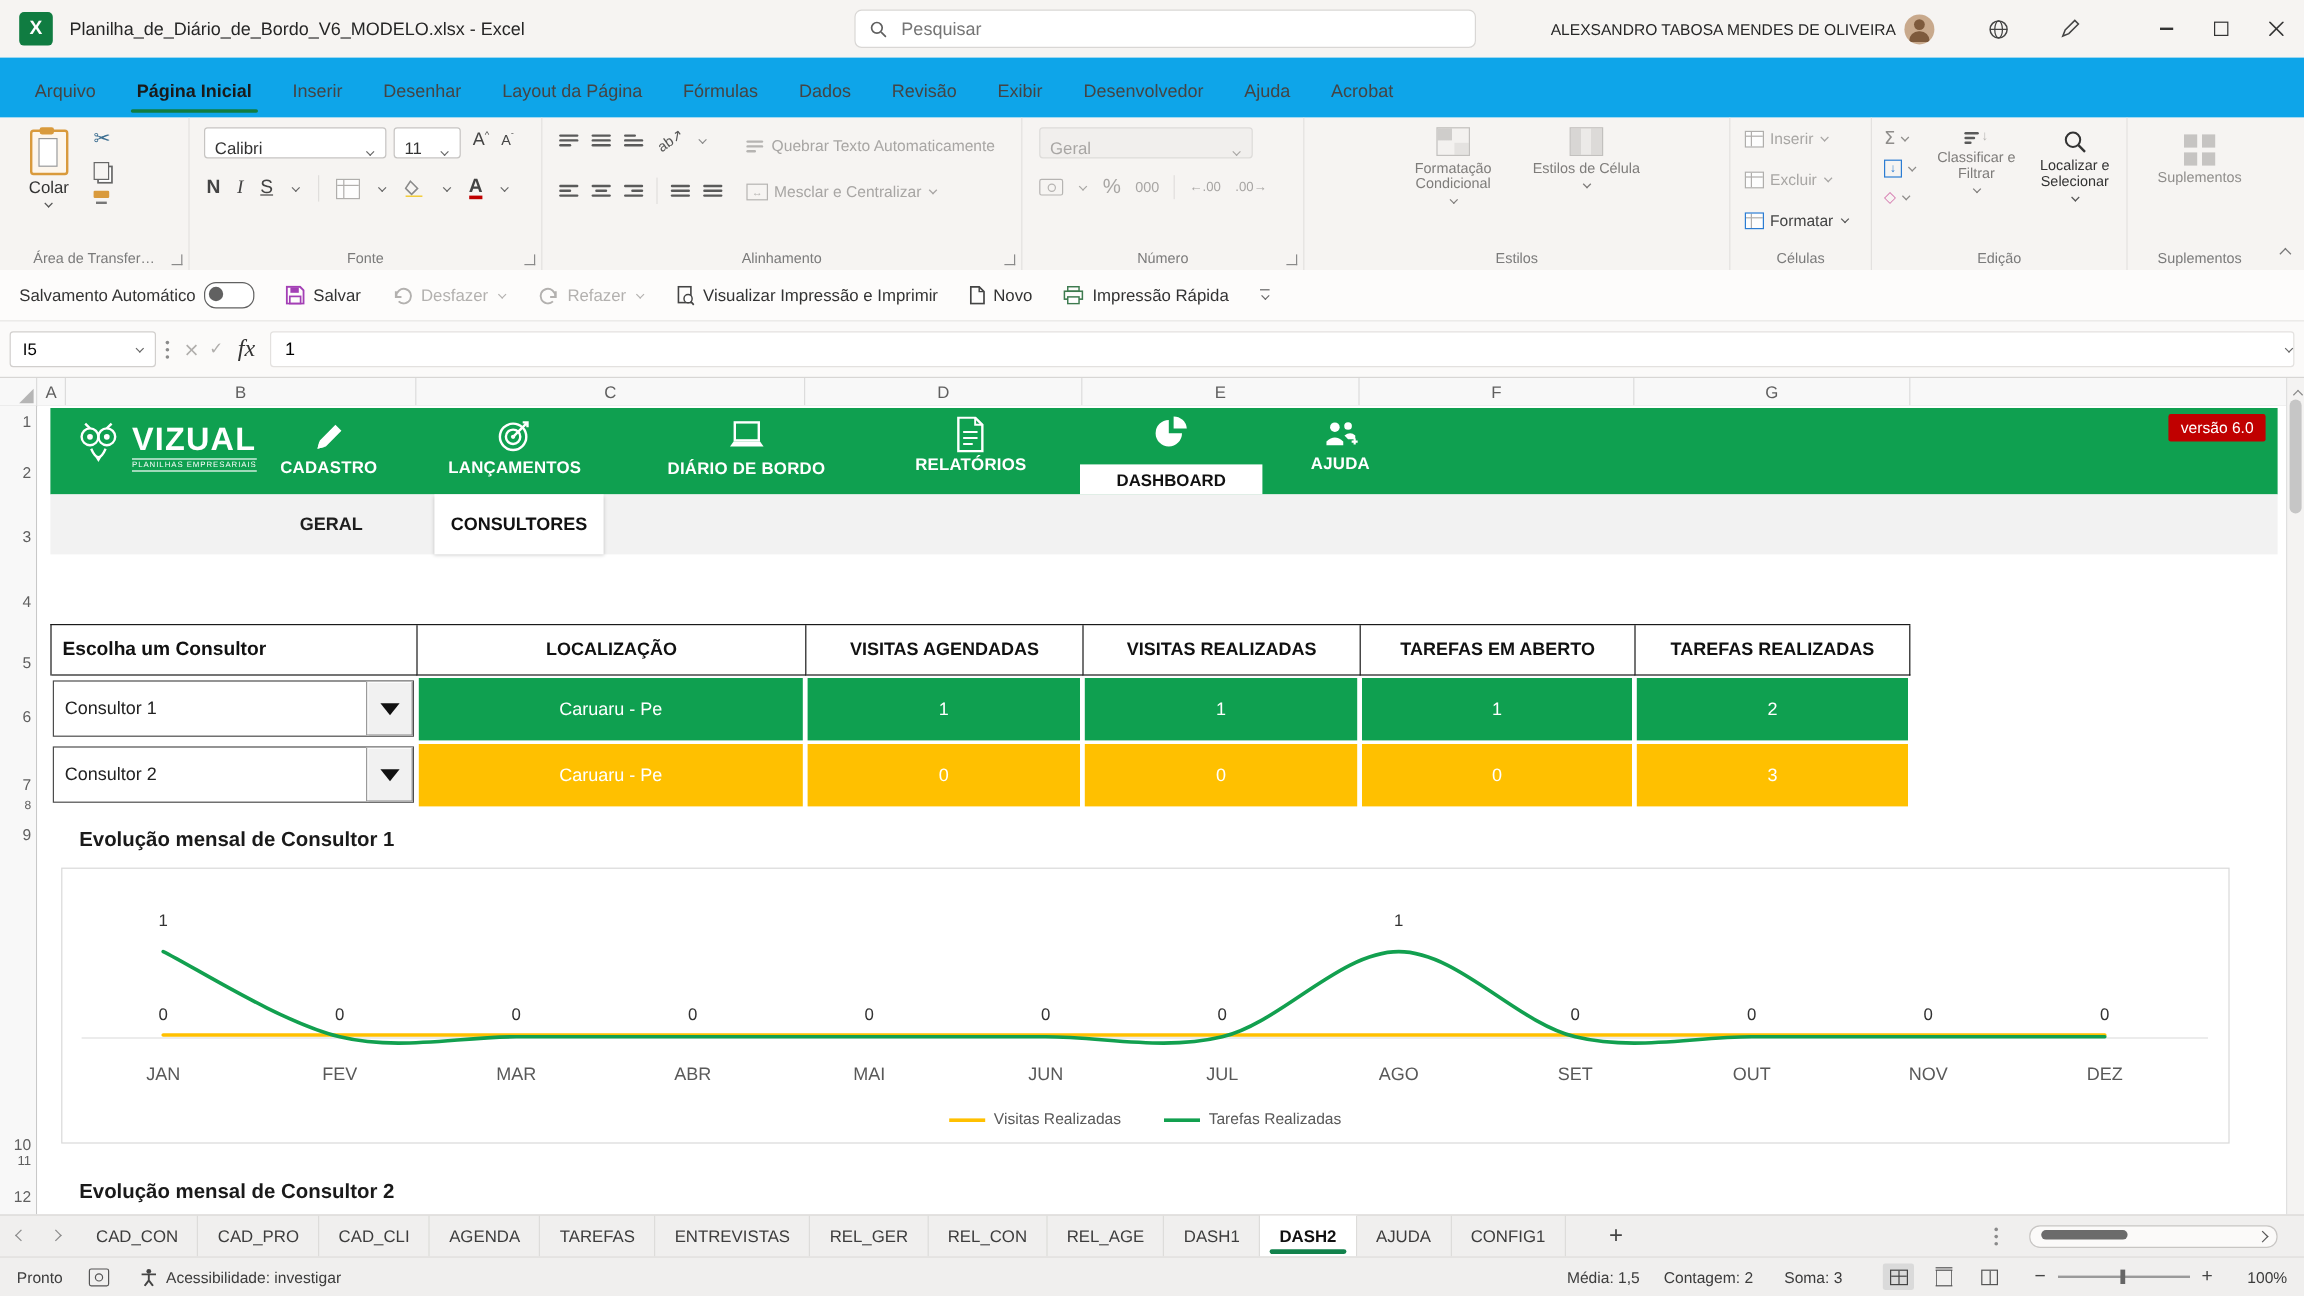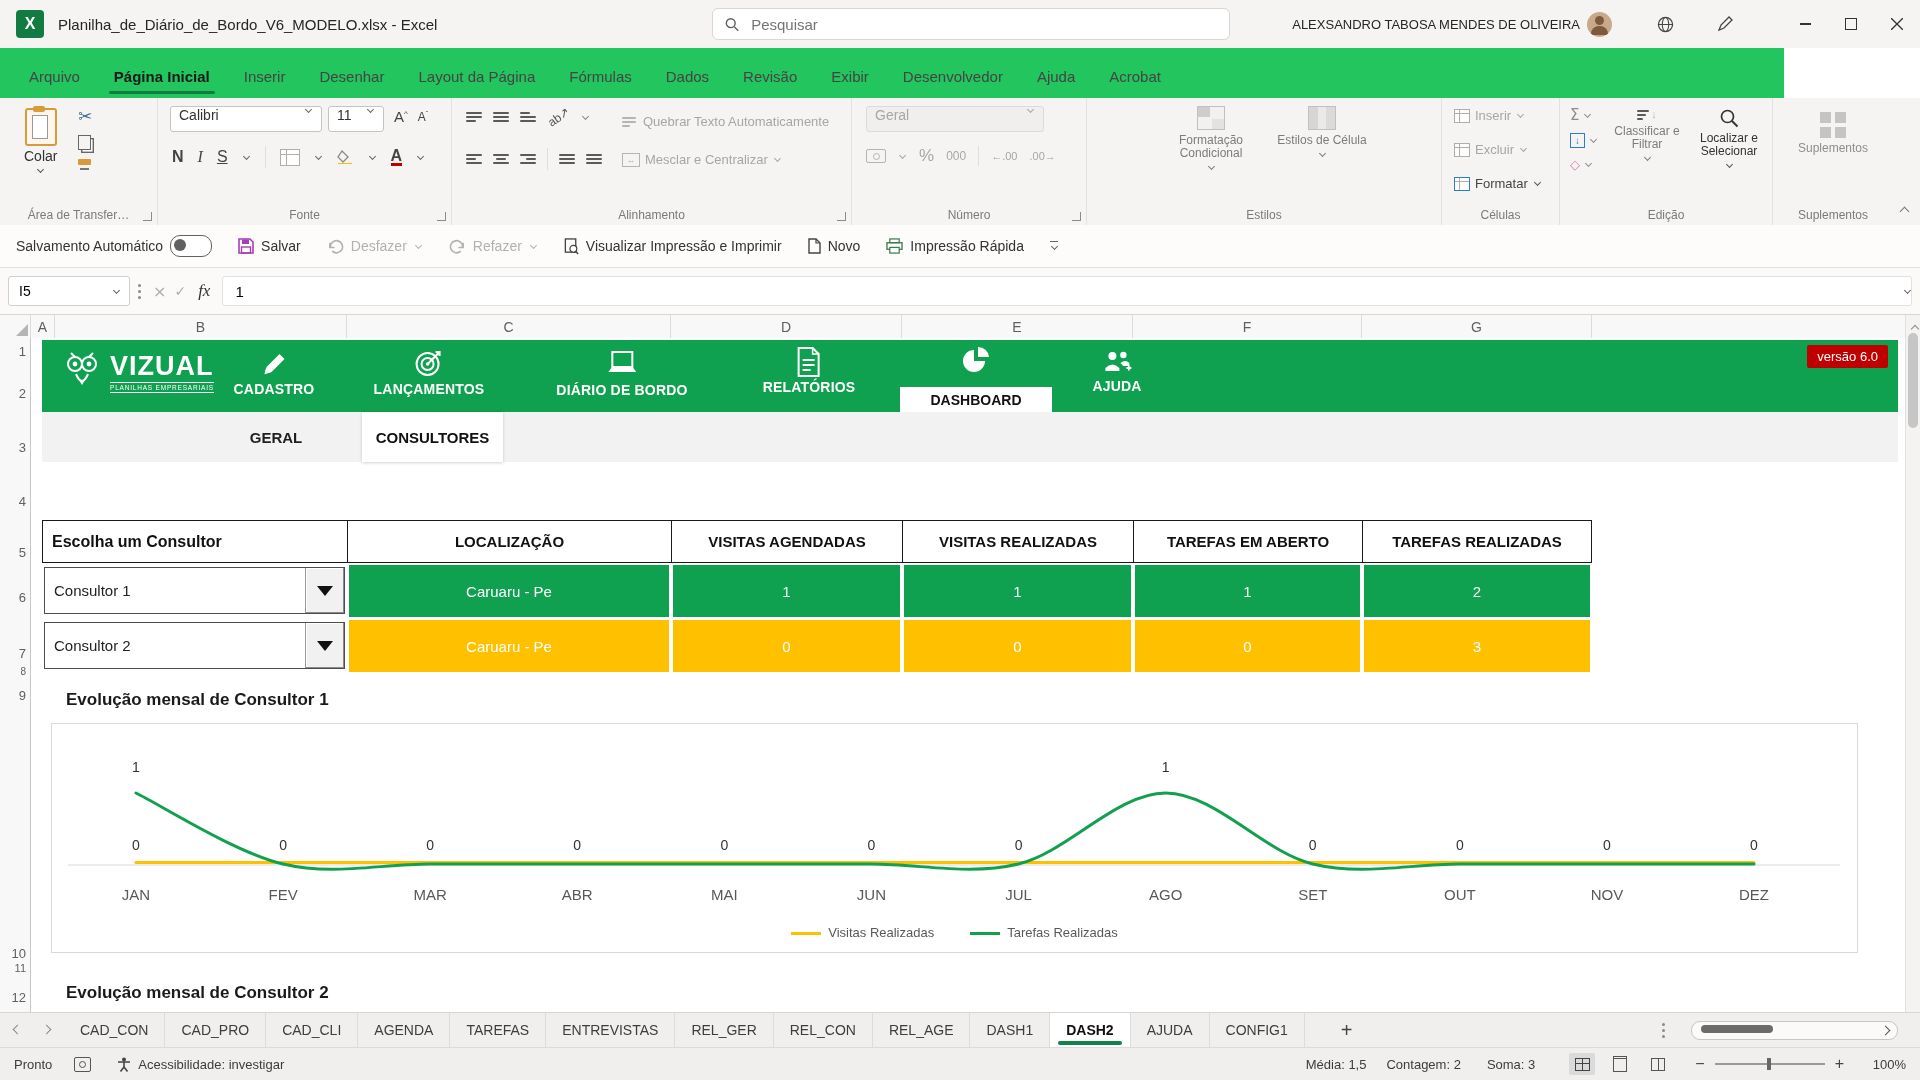--- a/index.html
+++ b/index.html
@@ -14,36 +14,36 @@
   .chev.left{transform:rotate(135deg);}
   .chev.right{transform:rotate(-45deg);}
   .chev.sm{width:4px;height:4px;}
   
   #titlebar{left:0;top:0;width:1920px;height:48px;background:#f6f4f2;}
   .xl-icon{width:28px;height:28px;background:#107c41;border-radius:4px;color:#fff;font-weight:bold;font-size:16px;display:flex;align-items:center;justify-content:center;}
   #searchbox{left:712px;top:8px;width:518px;height:32px;background:#fff;border:1px solid #d9d7d5;border-radius:6px;display:flex;align-items:center;padding:0 12px;gap:10px;box-sizing:border-box;}
   #searchbox input{border:none;outline:none;font-size:15px;color:#444;background:transparent;width:100%;font-family:"Liberation Sans",sans-serif;}
   .win-btn{width:46px;height:48px;display:flex;align-items:center;justify-content:center;color:#444;}
   
-  #ribbontabs{left:0;top:48px;width:1784px;height:50px;background:#22c55e;display:flex;align-items:flex-end;padding-left:12px;box-sizing:border-box;}
+  #ribbontabs{left:0;top:48px;width:1920px;height:50px;background:#0ea5e9;display:flex;align-items:flex-end;padding-left:12px;box-sizing:border-box;}
   .rtab{padding:0 17px;height:44px;display:flex;align-items:center;font-size:15px;color:#444;position:relative;}
   .rtab.sel{font-weight:bold;color:#1a1a1a;}
   .rtab.sel:after{content:"";position:absolute;left:12px;right:12px;bottom:4px;height:3px;background:#107c41;border-radius:2px;}
   .pillbtn{height:33px;border:1px solid #c8c6c4;border-radius:4px;background:#fff;display:flex;align-items:center;gap:8px;padding:0 12px;font-size:15px;color:#333;}
   #sharebtn{border:none;color:#fff;font-weight:500;}
   
   #ribbon{left:0;top:98px;width:1920px;height:127px;background:#f6f4f2;border-bottom:1px solid #e1dfdd;display:flex;}
   .rgroup{position:relative;border-right:1px solid #e3e1df;box-sizing:border-box;height:100%;}
   .glabel{position:absolute;bottom:3px;left:0;right:0;text-align:center;font-size:12px;color:#7a7a7a;}
   .dlg{position:absolute;bottom:4px;right:5px;width:8px;height:8px;border-right:1.4px solid #8a8a8a;border-bottom:1.4px solid #8a8a8a;}
   .gray{color:#a8a6a4 !important;}
   .icon-bars{display:inline-flex;flex-direction:column;gap:2px;width:16px;}
   .icon-bars i{height:2px;background:#5a5a5a;border-radius:1px;}
   .gray .icon-bars i{background:#b6b4b2;}
-  .selbox{background:#fff;border:1px solid #c6c4c2;border-radius:3px;height:26px;display:flex;align-items:flex-start;padding:0 8px;font-size:14px;color:#333;justify-content:space-between;box-sizing:border-box;}
+  .selbox{background:#fff;border:1px solid #c6c4c2;border-radius:3px;height:26px;display:flex;align-items:flex-end;padding:0 8px;font-size:14px;color:#333;justify-content:space-between;box-sizing:border-box;}
   .selbox.dis{background:#f1efed;color:#a8a6a4;border-color:#dddbd9;}
   .bigbtn{display:flex;flex-direction:column;align-items:center;justify-content:flex-start;gap:4px;font-size:12px;line-height:13px;text-align:center;color:#7e7c7a;padding-top:8px;}
   .mini{font-size:13px;color:#444;display:flex;align-items:center;gap:5px;}
   .gridicon{width:18px;height:15px;border:1px solid #b0aeac;background:
      linear-gradient(#b0aeac,#b0aeac) 0 33%/100% 1px no-repeat,
      linear-gradient(#b0aeac,#b0aeac) 33% 0/1px 100% no-repeat,#fdfdfd;}
   
   #qat{left:0;top:225px;width:1920px;height:43px;background:#fdfcfb;border-bottom:1px solid #e1dfdd;display:flex;align-items:center;padding-left:16px;gap:26px;box-sizing:border-box;font-size:14px;color:#333;}
   .toggle{width:40px;height:20px;border:1.5px solid #616161;border-radius:10px;position:relative;background:#fff;}
   .toggle .knob{position:absolute;left:3px;top:2.5px;width:12px;height:12px;border-radius:50%;background:#616161;}
@@ -461,21 +461,21 @@
       <input value="I5" style="">
       <span class="chev sm" style="color:#666"></span>
     </div>
     <span class="vdots">
         <i></i>
         <i></i>
         <i></i>
       </span>
     <span class="uni" style="color:#b0aeac;font-size:16px;margin-left:4px">×</span>
     <span class="uni" style="color:#b0aeac;font-size:14px">✓</span>
-    <span style="font-family:'Liberation Serif',serif;font-style:italic;font-size:17px;color:#333;margin:0 4px">fx</span>
+    <span style="font-family:'Liberation Serif',serif;font-style:italic;font-size:20px;color:#333;margin:0 4px">fx</span>
     <div id="fxinput">
       <input value="1" style="">
     </div>
     <span class="chev sm abs" style="right:8px;color:#666"></span>
   </div>
 
   <div id="colheads" class="abs">
     <div class="colhead" style="width:31px;position:relative">
       <span style="position:absolute;right:2px;bottom:2px;width:0;height:0;border-left:12px solid transparent;border-bottom:12px solid #b5b5b5"></span>
     </div>

